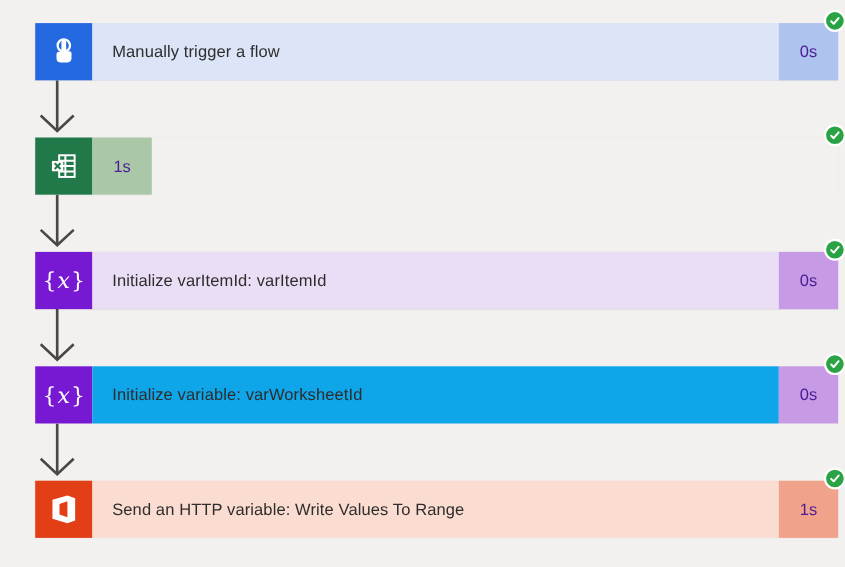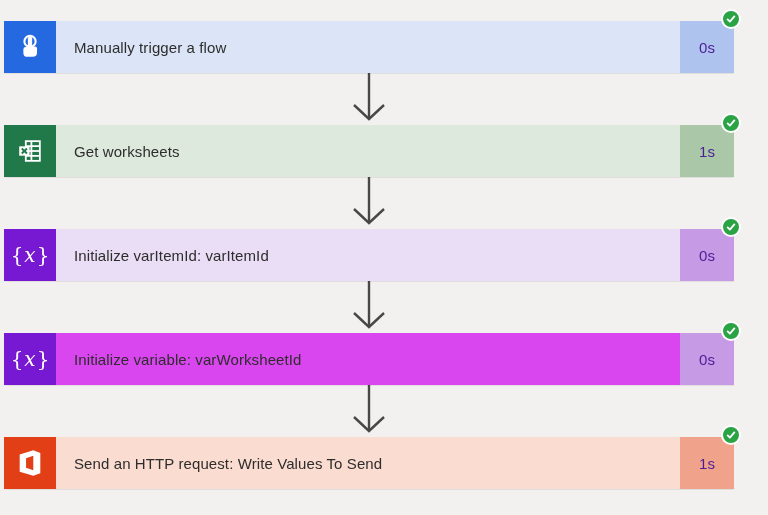--- a/index.html
+++ b/index.html
@@ -3,21 +3,21 @@
 <meta charset="utf-8">
 <style>
   * { margin: 0; padding: 0; box-sizing: border-box; }
   html, body { width: 768px; height: 515px; overflow: hidden; }
   body {
     background: #f2f1f0;
     font-family: "Liberation Sans", "DejaVu Sans", sans-serif;
     color: #2e2d2c;
   }
   .canvas { position: relative; width: 768px; height: 515px; padding-top: 21px; }
-  .flow { width: 730px; margin-left: 4px; display: flex; flex-direction: column; align-items: center; }
+  .flow { width: 730px; margin-left: 32px; display: flex; flex-direction: column; align-items: flex-start; }
   .step {
     position: relative;
     display: flex;
     height: 52px;
     width: 730px;
     cursor: pointer;
     box-shadow: 0 0.5px 1px rgba(0,0,0,0.08);
   }
   .icon-cell {
     width: 52px; height: 52px; flex: 0 0 52px;
@@ -93,23 +93,20 @@
           <rect x="11.5" y="5.5" width="15" height="21" fill="none" stroke="#ffffff" stroke-width="1.9"></rect>
           <line x1="17.5" y1="5.5" x2="17.5" y2="26.5" stroke="#ffffff" stroke-width="1.9"></line>
           <line x1="11.5" y1="10.8" x2="26.5" y2="10.8" stroke="#ffffff" stroke-width="1.9"></line>
           <line x1="11.5" y1="16" x2="26.5" y2="16" stroke="#ffffff" stroke-width="1.9"></line>
           <line x1="11.5" y1="21.2" x2="26.5" y2="21.2" stroke="#ffffff" stroke-width="1.9"></line>
           <rect x="4.5" y="11" width="11" height="10" fill="#ffffff"></rect>
           <line x1="7.2" y1="13.3" x2="12.8" y2="18.7" stroke="#21794a" stroke-width="2"></line>
           <line x1="12.8" y1="13.3" x2="7.2" y2="18.7" stroke="#21794a" stroke-width="2"></line>
         </svg>
       </div>
-      <div class="body-cell" style="background: rgb(222, 233, 221);">
-        <span>Get worksheets</span>
-      </div>
       <div class="duration-cell" style="background: rgb(170, 199, 167);">1s</div>
       <div class="badge" style="background: rgb(42, 163, 68);">
         <svg width="12" height="12" viewBox="0 0 16 16">
             <polyline points="3.5,8.5 6.5,11.5 12.5,4.5" fill="none" stroke="#ffffff" stroke-width="2.4" stroke-linecap="round" stroke-linejoin="round"></polyline>
           </svg>
       </div>
     </div>
 
     <div class="connector">
       <svg width="40" height="52" viewBox="0 0 40 52">
@@ -137,21 +134,21 @@
       <svg width="40" height="52" viewBox="0 0 40 52">
         <line x1="20" y1="0" x2="20" y2="46" stroke="#4a4846" stroke-width="2.4"></line>
         <polyline points="5,32 20,46 35,32" fill="none" stroke="#4a4846" stroke-width="2.4"></polyline>
       </svg>
     </div>
 
     <div class="step">
       <div class="icon-cell" style="background: rgb(119, 25, 210);">
         <span class="var-glyph">{<i>x</i>}</span>
       </div>
-      <div class="body-cell" style="background: #d946ef;">
+      <div class="body-cell" style="background: #0ea5e9;">
         <span>Initialize variable: varWorksheetId</span>
       </div>
       <div class="duration-cell" style="background: rgb(198, 154, 228);">0s</div>
       <div class="badge" style="background: rgb(42, 163, 68);">
         <svg width="12" height="12" viewBox="0 0 16 16">
             <polyline points="3.5,8.5 6.5,11.5 12.5,4.5" fill="none" stroke="#ffffff" stroke-width="2.4" stroke-linecap="round" stroke-linejoin="round"></polyline>
           </svg>
       </div>
     </div>
 
@@ -162,21 +159,21 @@
       </svg>
     </div>
 
     <div class="step">
       <div class="icon-cell" style="background: rgb(226, 63, 23);">
         <svg width="30" height="30" viewBox="0 0 32 32">
           <path d="M19.5 2.5 L27 5.2 L27 26.8 L19.5 29.5 L5 25.2 L5 6.8 Z M19.5 8.3 L11.8 10.9 L11.8 21.1 L19.5 23.7 Z" fill="#ffffff" fill-rule="evenodd"></path>
         </svg>
       </div>
       <div class="body-cell" style="background: rgb(250, 220, 209);">
-        <span>Send an HTTP request: Write Values To Send</span>
+        <span>Send an HTTP variable: Write Values To Range</span>
       </div>
       <div class="duration-cell" style="background: rgb(241, 162, 139);">1s</div>
       <div class="badge" style="background: rgb(42, 163, 68);">
         <svg width="12" height="12" viewBox="0 0 16 16">
             <polyline points="3.5,8.5 6.5,11.5 12.5,4.5" fill="none" stroke="#ffffff" stroke-width="2.4" stroke-linecap="round" stroke-linejoin="round"></polyline>
           </svg>
       </div>
     </div>
 
   </div>

